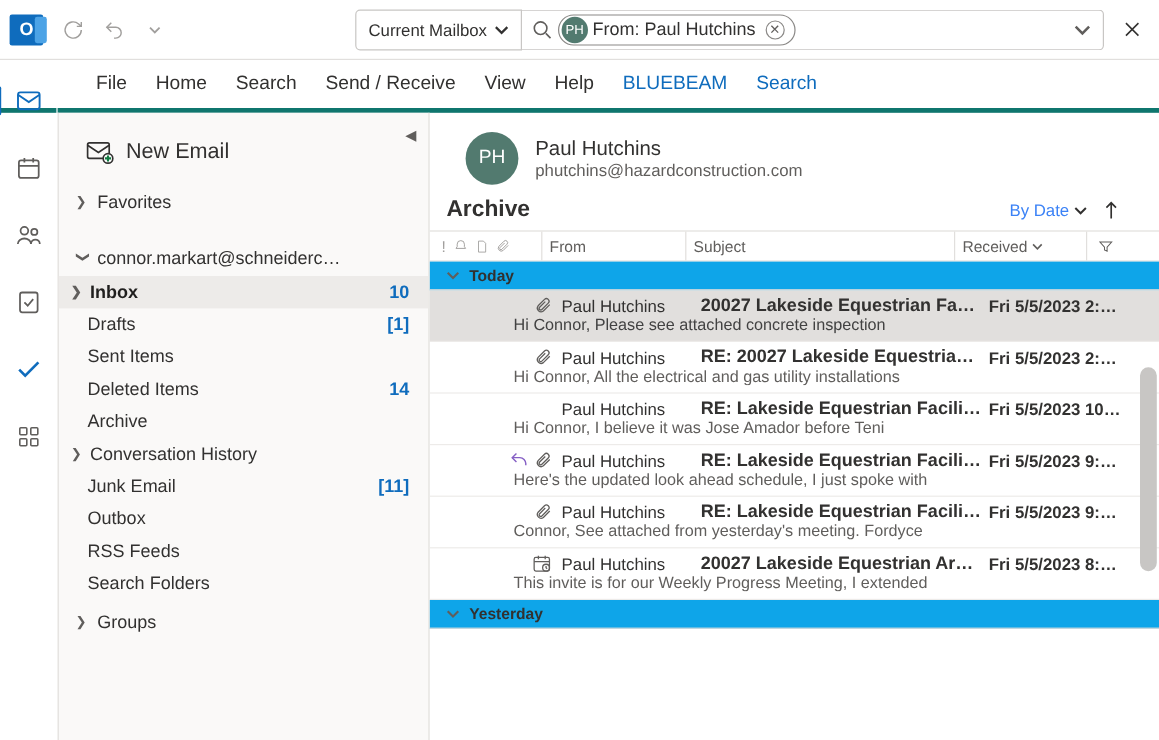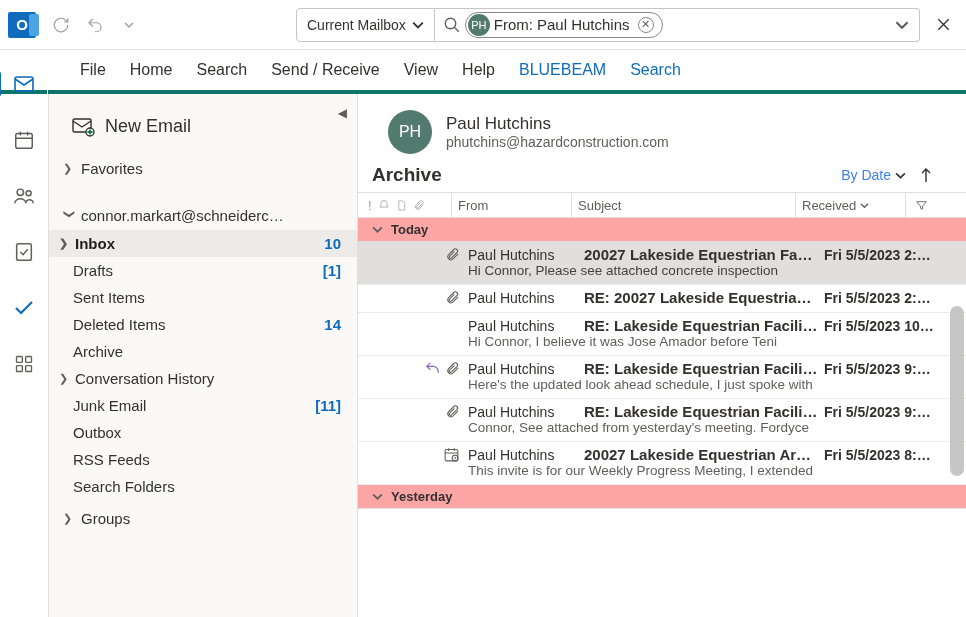--- a/index.html
+++ b/index.html
@@ -182,39 +182,39 @@
     height:26px;
     padding-right:30px;
   }
   .col-headers > div { border-right:1px solid #e1dfdd; height:100%; display:flex; align-items:center; padding:0 6px;}
   .col-icons { width: 94px; display:flex; gap:6px; padding-left:10px !important;}
   .col-from  { width: 120px; }
   .col-subj  { flex:1; }
   .col-recv  { width: 110px; gap:4px;}
   .col-filt  { width: 30px; border-right:none !important; justify-content:center;}
   .group-row {
-    background:#fca5a5;
+    background:#0ea5e9;
     display:flex; align-items:center; gap:8px;
     padding: 4px 14px;
     font-size:13px; font-weight:600; color:#323130;
     border-bottom:1px solid #e1dfdd; cursor:pointer;
   }
   .msg {
     display:flex; flex-direction:column;
     border-bottom:1px solid #edebe9;
     padding: 4px 30px 6px 0;
     cursor:pointer;
   }
   .msg.selected { background:#e1dfdd;}
   .msg-line1 { display:flex; align-items:center; }
   .msg-icons { width: 110px; display:flex; justify-content:flex-end; align-items:center; gap:4px; color:#605e5c; padding-right:8px;}
   .msg-from  { width: 116px; font-size:14px; }
   .msg-subj  { flex:1; font-size:15px; white-space:nowrap; overflow:hidden; text-overflow:ellipsis; padding-right:6px; font-weight:600;}
   .msg-recv  { width: 112px; font-size:14px; white-space:nowrap; overflow:hidden; text-overflow:ellipsis; font-weight:600;}
-  .msg-preview { padding-left: 110px; color:#605e5c; font-size:13.5px; white-space:nowrap; overflow:hidden; text-overflow:ellipsis;}
+  .msg-preview { padding-left: 70px; color:#605e5c; font-size:13.5px; white-space:nowrap; overflow:hidden; text-overflow:ellipsis;}
   .msg.selected .msg-preview{ color:#424242;}
   .scrollbar-fake {
     position:absolute; right:2px; top:212px; width:14px; height:170px;
     background:#c8c6c4; border-radius:7px;
   }
   svg { display:block; }
 </style>
 </head>
 <body>
 
@@ -505,20 +505,21 @@
               <span>
                 <svg width="15" height="15" viewBox="0 0 24 24" fill="none" stroke="#605e5c" stroke-width="1.7">
                   <path d="m21 11-8.5 8.5a5 5 0 0 1-7-7L14 4a3.5 3.5 0 0 1 5 5l-8.5 8.5a2 2 0 0 1-3-3L15 7"></path>
                 </svg>
               </span>
             </div>
             <div class="msg-from">Paul Hutchins</div>
             <div class="msg-subj">RE: 20027 Lakeside Equestria…</div>
             <div class="msg-recv">Fri 5/5/2023 2:0…</div>
           </div>
+          <div class="msg-preview">Hi Connor,  All the electrical and gas utility installations</div>
         </div>
         <div class="msg">
           <div class="msg-line1">
             <div class="msg-icons"></div>
             <div class="msg-from">Paul Hutchins</div>
             <div class="msg-subj">RE: Lakeside Equestrian Facilit…</div>
             <div class="msg-recv">Fri 5/5/2023 10:…</div>
           </div>
           <div class="msg-preview">Hi Connor,  I believe it was Jose Amador before Teni</div>
         </div>

